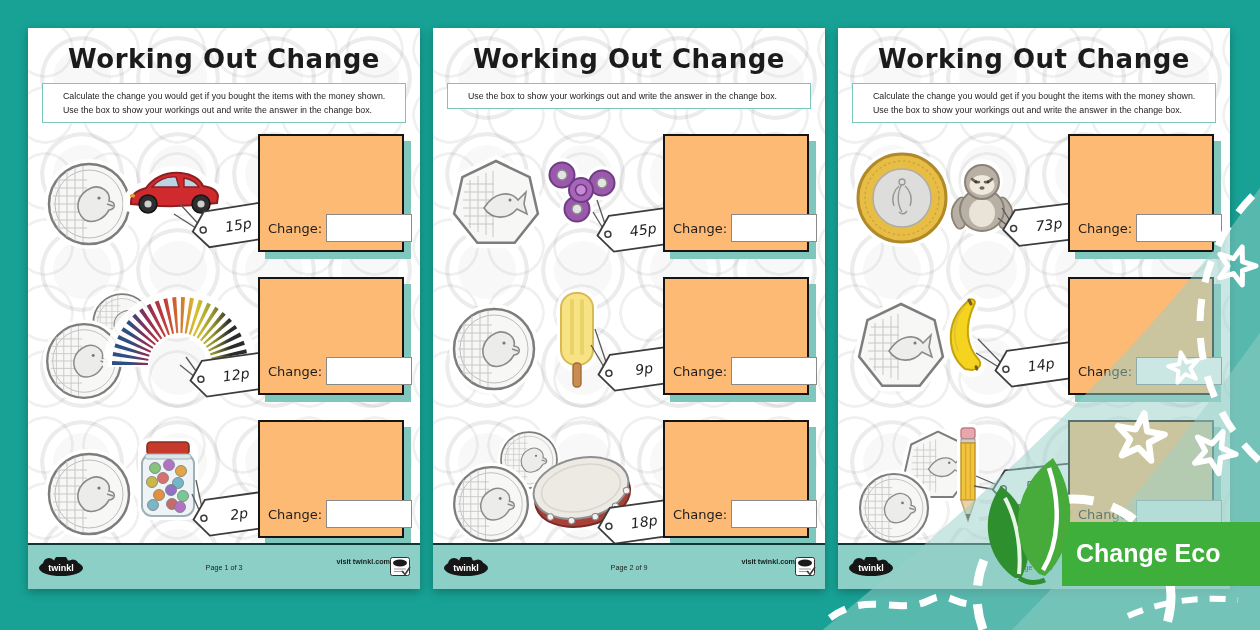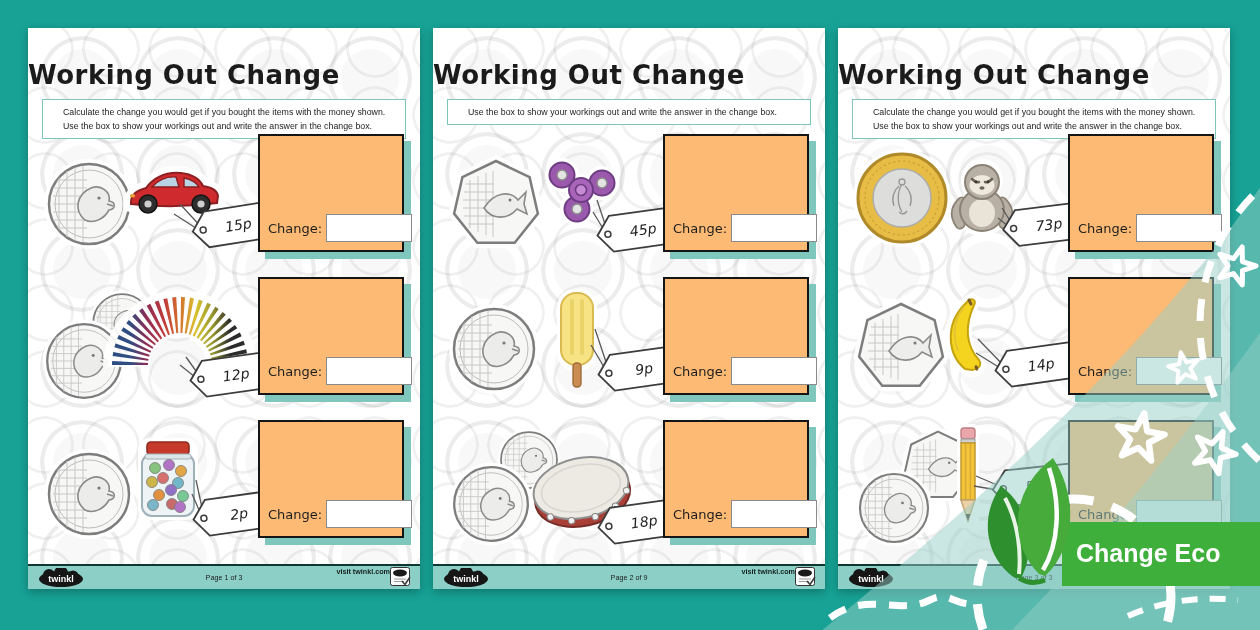--- a/index.html
+++ b/index.html
@@ -9,40 +9,40 @@
   .page{position:absolute;top:28px;width:392px;height:561px;background:#fff;
         box-shadow:0 3px 9px rgba(0,0,0,.28);z-index:1;}
   .page.p1{left:28px}.page.p2{left:433px}.page.p3{left:838px}
   .page::before{content:"";position:absolute;inset:0;
     background-image:
       radial-gradient(circle, transparent 55%, rgba(70,70,70,.10) 56%, rgba(70,70,70,.10) 61%, transparent 62%),
       radial-gradient(circle, transparent 55%, rgba(70,70,70,.08) 56%, rgba(70,70,70,.08) 61%, transparent 62%),
       radial-gradient(circle, rgba(120,120,120,.05) 0 42%, transparent 43%);
     background-size:96px 96px,66px 66px,96px 96px;
     background-position:6px 2px,50px 54px,6px 2px;}
-  .ptitle{position:relative;margin:0;padding-top:32px;
+  .ptitle{position:relative;margin:0;padding-top:16px;text-align:center;
         font-size:26px;font-weight:700;letter-spacing:.5px;color:#1b1b1b;}
   .instr{position:relative;margin:9px 14px 0;border:1.5px solid #7cc5bb;background:#fff;
         padding:5px 20px;font-family:"Liberation Sans",sans-serif;font-size:8.8px;
         line-height:1.6;color:#222;}
   .instr div{white-space:nowrap;}
   .row{position:absolute;left:0;width:100%;height:143px;}
   .r1{top:100px}.r2{top:243px}.r3{top:386px}
   .art{position:absolute;left:6px;top:0;width:240px;height:143px;}
   .string{stroke:#5a5a5a;stroke-width:1.3;fill:none;}
   .tag-text{font:italic 14px "DejaVu Sans",sans-serif;fill:#222;text-anchor:middle;}
   .wbox-wrap{position:absolute;right:16px;top:6px;width:146px;height:118px;}
   .wbox-shadow{position:absolute;left:7px;top:7px;width:100%;height:100%;background:#7fc7bd;}
   .wbox{position:absolute;inset:0;background:#fdba74;border:2px solid #151515;}
   .change-row{position:absolute;left:8px;bottom:8px;display:flex;align-items:center;gap:4px;}
   .change-label{font-size:13px;color:#1d1d1d;}
   .change-input{width:86px;height:28px;border:1.5px solid #8a8a8a;background:#fff;
         font-size:13px;padding:0 4px;box-sizing:border-box;}
   
-  .footer{position:absolute;left:0;right:0;bottom:0;height:25px;background:#8ccfc6;
+  .footer{position:absolute;left:0;right:0;bottom:0;height:46px;background:#8ccfc6;
         border-top:2px solid #0e3733;display:flex;align-items:center;
         justify-content:space-between;padding:0 9px;box-sizing:border-box;}
   .page-label{position:absolute;left:50%;transform:translateX(-50%);
         font-family:"Liberation Sans",sans-serif;font-size:7.2px;color:#1d1d1d;}
   .footer-right{display:flex;gap:0;margin-left:auto;}
   .visit{font-family:"Liberation Sans",sans-serif;font-size:7.2px;font-weight:700;color:#14211f;}
   
   .deco{position:absolute;inset:0;z-index:40;pointer-events:none;}
   .banner{position:absolute;left:1062px;top:522px;width:198px;height:64px;background:#3faf3c;
         z-index:50;display:flex;flex-direction:column;justify-content:center;

